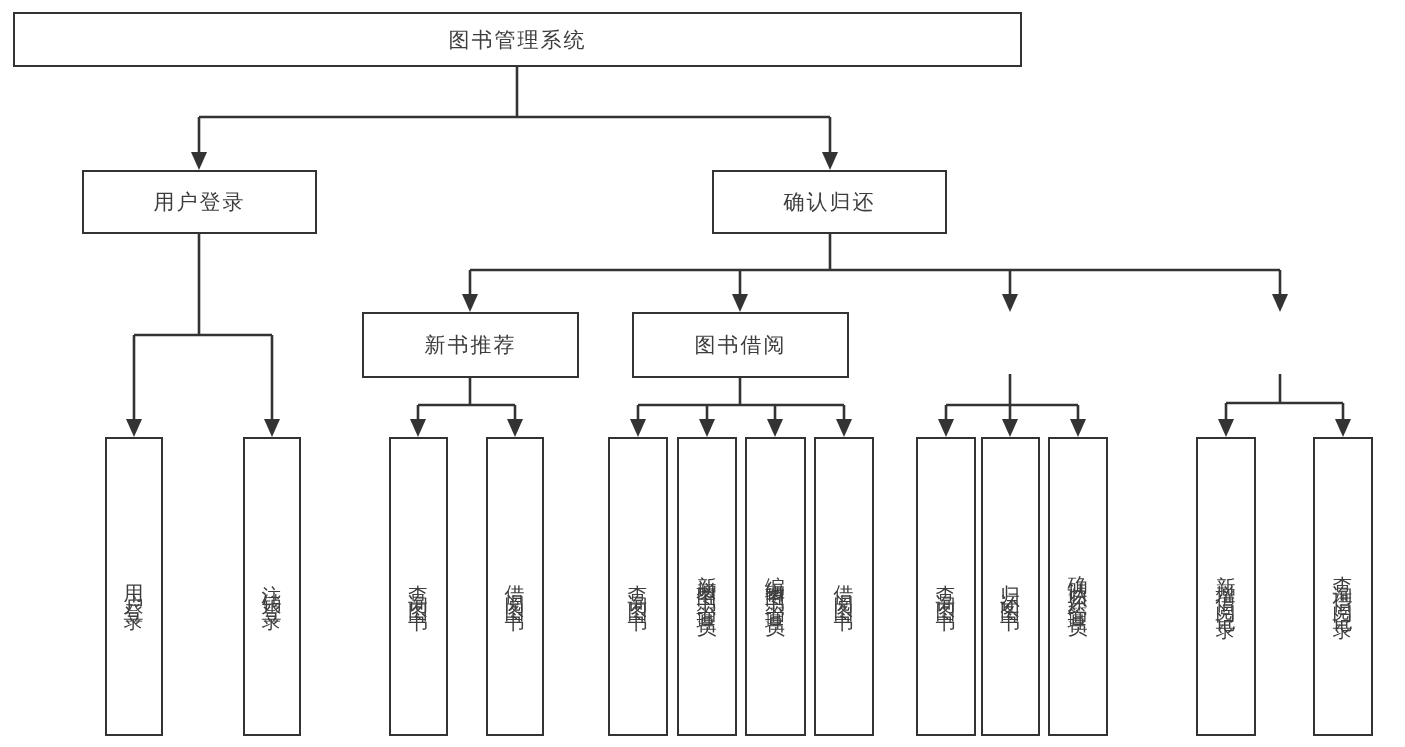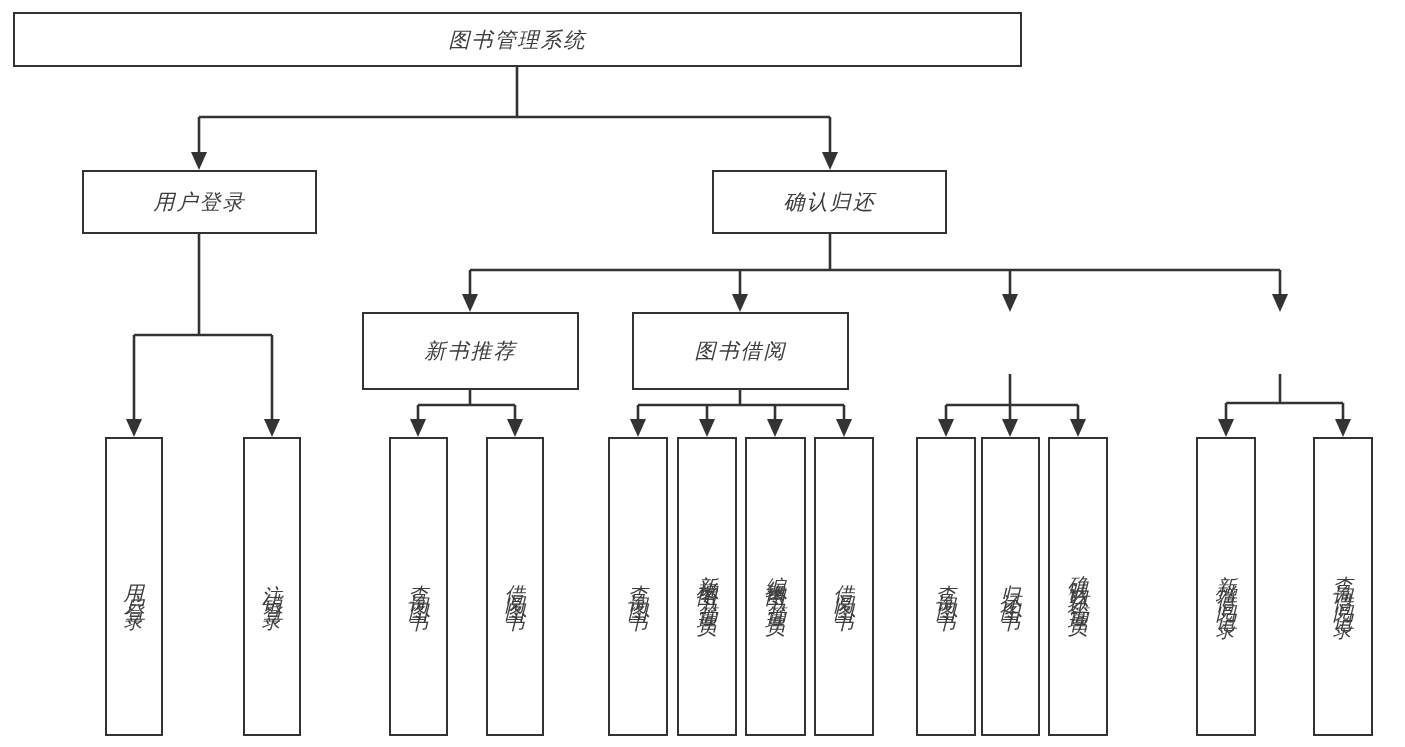--- a/index.html
+++ b/index.html
@@ -16,25 +16,24 @@
   .node{
     position:absolute;
     background:var(--background);
     border:2.5px solid var(--line);
     display:flex;align-items:center;justify-content:center;
     color:var(--text);
     font-size:20px;
     letter-spacing:2px;
     text-align:left;
     z-index:2;
-    font-style:italic;
   }
   .root-node{left:13px;top:12px;width:1009px;height:55px;font-size:21px;}
   .l2-node{top:170px;width:235px;height:64px;font-size:21px;}
-  .l3-node{top:312px;width:217px;height:78px;font-size:21px;}
+  .l3-node{top:312px;width:217px;height:66px;font-size:21px;}
   .leaf{
     top:437px;height:299px;
   }
   .vtext{
     writing-mode:vertical-rl;
     text-orientation:mixed;
     letter-spacing:9px;
     font-size:20px;
     color:var(--text);
     line-height:1;

